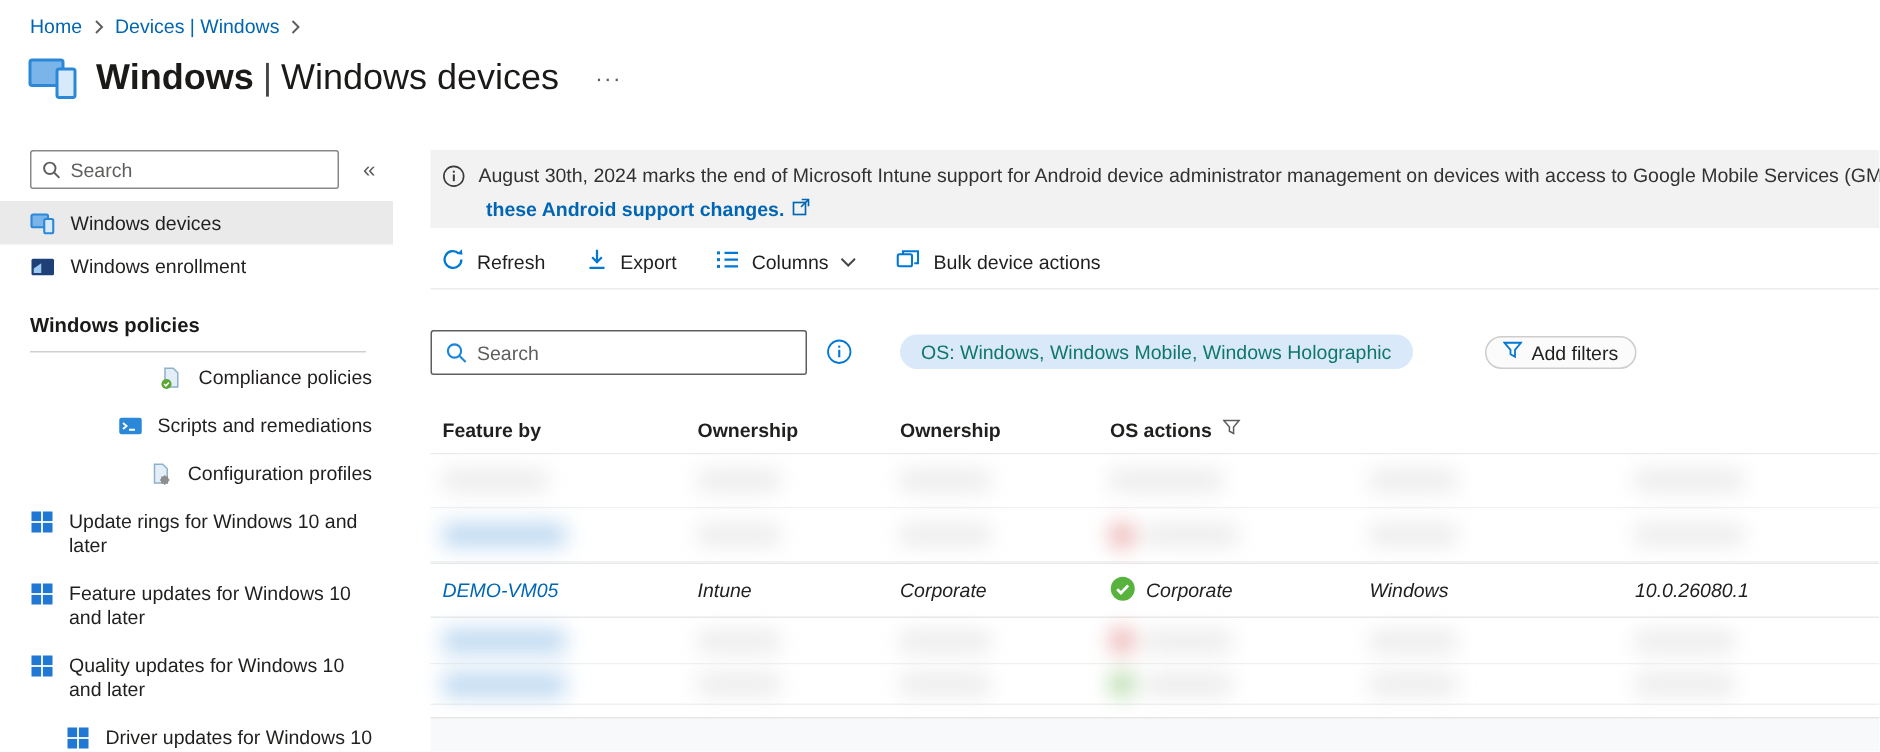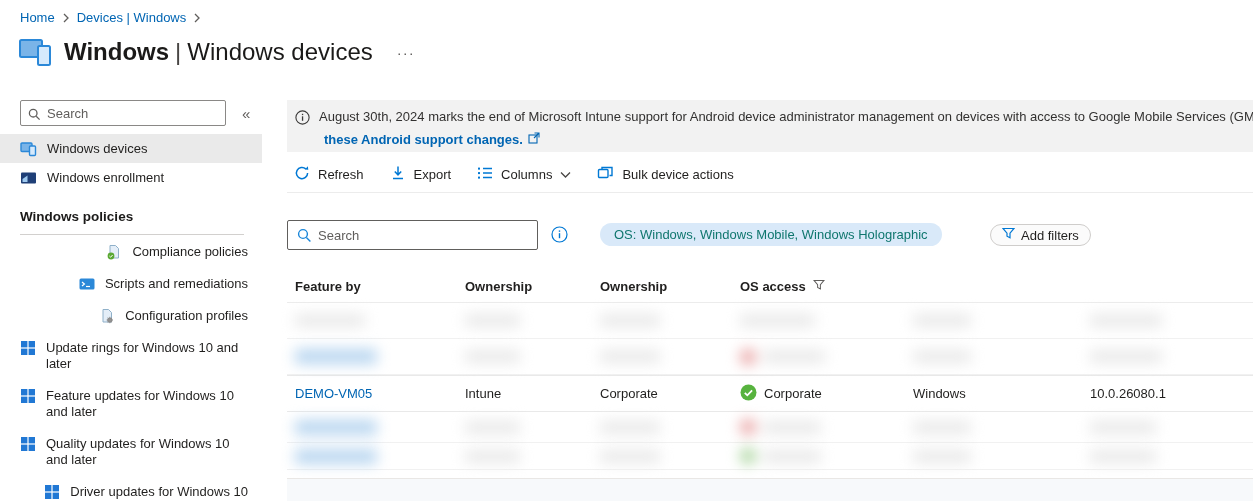--- a/index.html
+++ b/index.html
@@ -61,21 +61,21 @@
   .main-search input::placeholder { color:#605e5c; }
   .main-search .mag { position:absolute; left:9px; top:7px; }
   .search-info { position:absolute; left:264px; top:6px; cursor:pointer; }
   .filter-pill { position:absolute; left:313px; top:3px; height:23px; background:#d9e9f9; border-radius:12px; display:flex; align-items:center; padding:0 14px; font-size:13px; color:#0f766e; cursor:pointer; white-space:nowrap; }
   .add-filters { position:absolute; left:703px; top:4px; height:22px; background:#fbfbfb; border:1px solid #cfcdcb; border-radius:12px; display:flex; align-items:center; gap:6px; padding:0 11px; font-size:13px; color:#201f1e; cursor:pointer; white-space:nowrap; }
 
   
   .tbl-grid { display:grid; grid-template-columns:170px 135px 140px 173px 177px 171px; padding-left:8px; }
   .tbl-header { position:absolute; left:0; top:172px; width:966px; height:33px; align-items:center; border-bottom:1px solid #ececec; }
   .th { font-size:13px; font-weight:700; color:#201f1e; display:flex; align-items:center; gap:7px; cursor:pointer; }
-  .rows { position:absolute; left:0; top:205px; width:966px; }
+  .rows { position:absolute; left:0; top:205px; width:966px;font-style:italic; }
   .row { width:966px; align-items:center; border-bottom:1px solid #f1f1f1; background:#fff; }
   .row.h36 { height:36px; } .row.h37 { height:37px; border-top:1px solid #e9e9e9; border-bottom:1px solid #e9e9e9; }
   .row.h31 { height:31px; } .row.h27 { height:27px; }
   .cell { font-size:13px; color:#201f1e; display:flex; align-items:center; gap:7px; overflow:hidden; }
   .device-link { color:#0065b3; text-decoration:none; cursor:pointer; }
   .ok-ico { flex:0 0 auto; }
 
   .blurred { filter:blur(7px); }
   .blob { height:13px; border-radius:2px; background:#e9e9e9; }
   .blob.blue { background:#b9d6f0; height:15px; }
@@ -347,21 +347,21 @@
       <div class="th">
           <span>Feature by</span>
         </div>
       <div class="th">
           <span>Ownership</span>
         </div>
       <div class="th">
           <span>Ownership</span>
         </div>
       <div class="th">
-          <span>OS access</span>
+          <span>OS actions</span>
         <span><svg width="12" height="12" viewBox="0 0 13 13">
               <path d="M1 1.5h11L8 6.2v4.6L5 9.2V6.2z" fill="none" stroke="#605e5c" stroke-width="1.1"></path>
             </svg></span>
       </div>
     </div>
 
     <div class="rows">
 
       <div class="row h36 tbl-grid">
         <div class="cell blurred">

